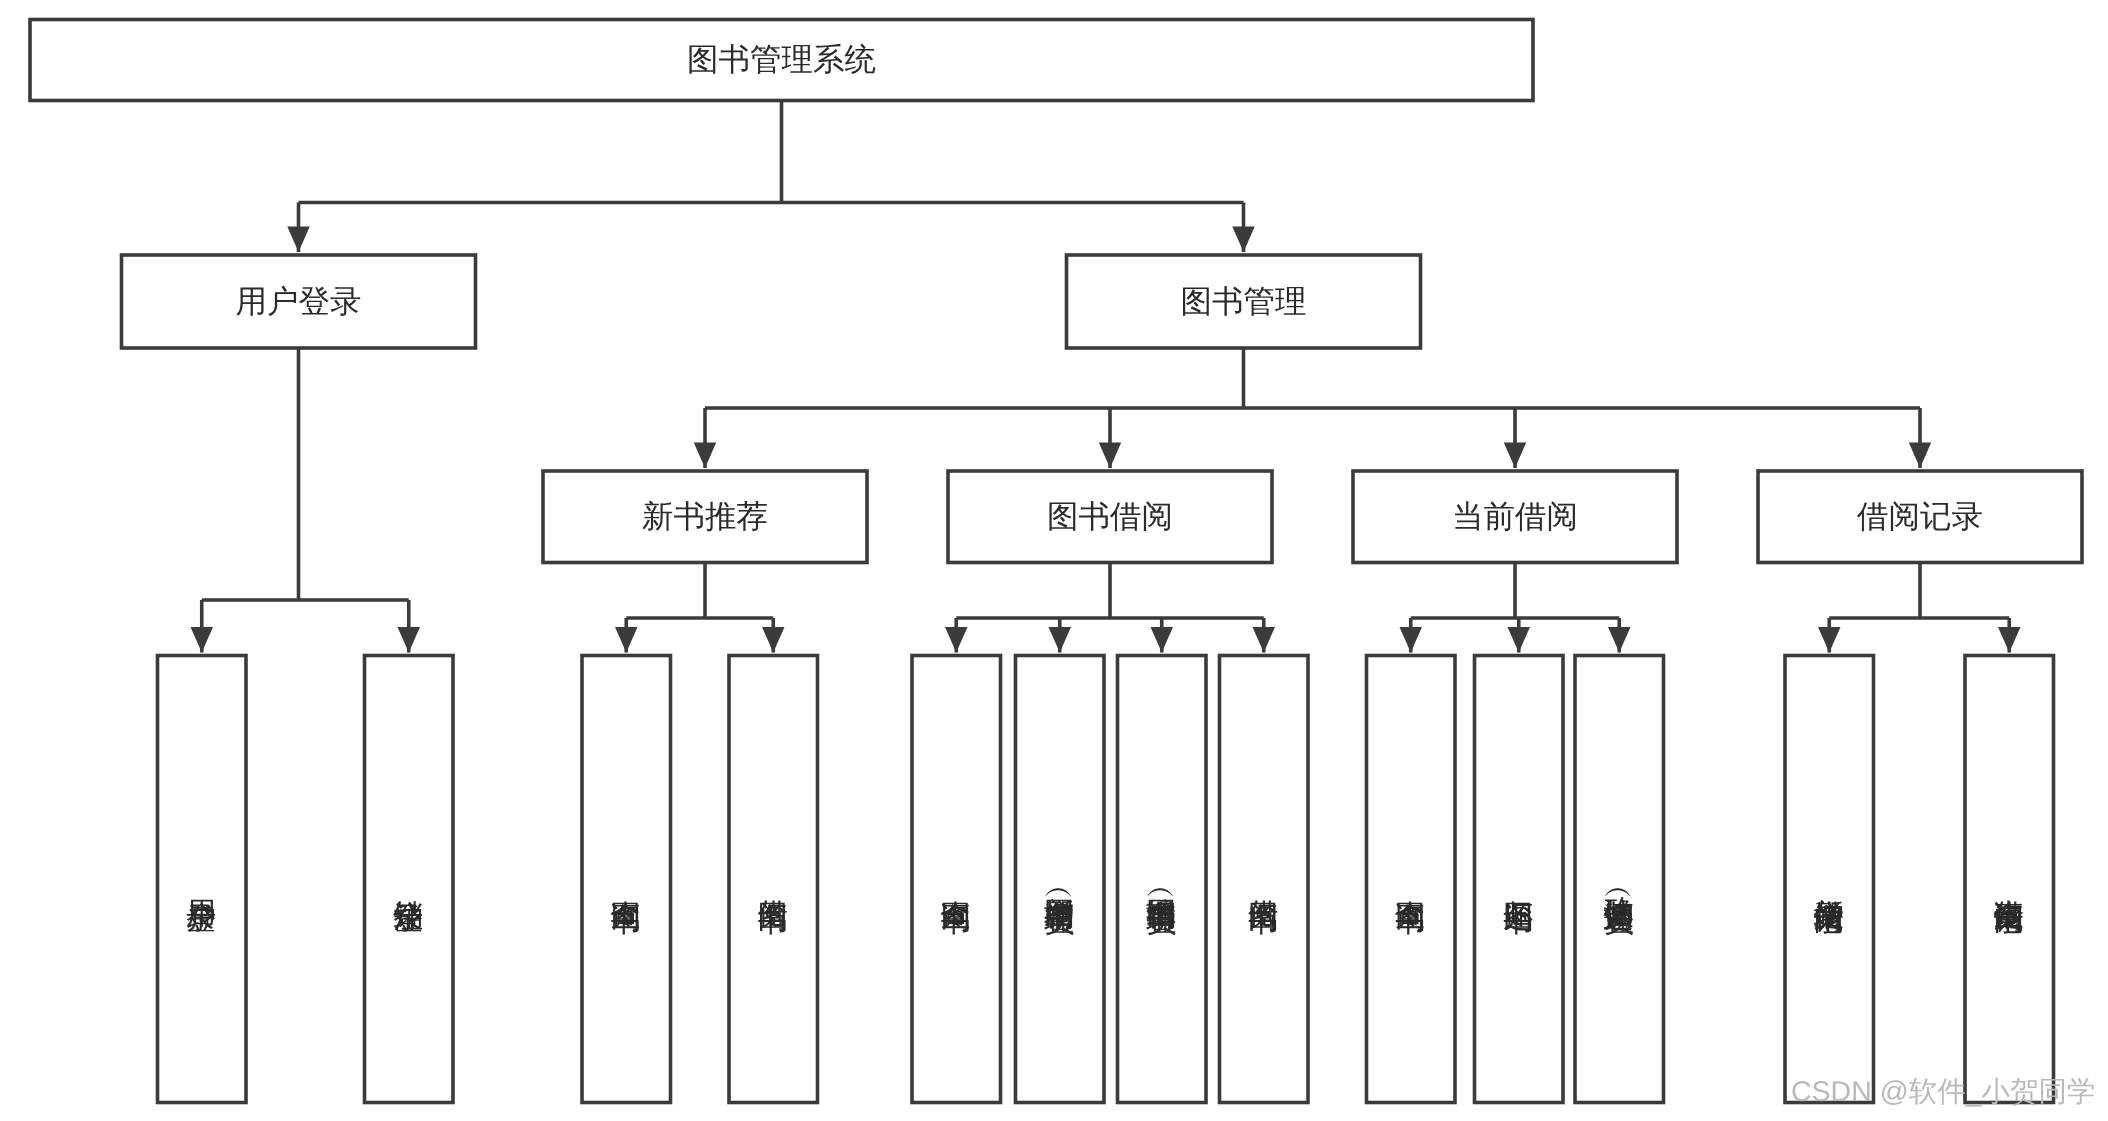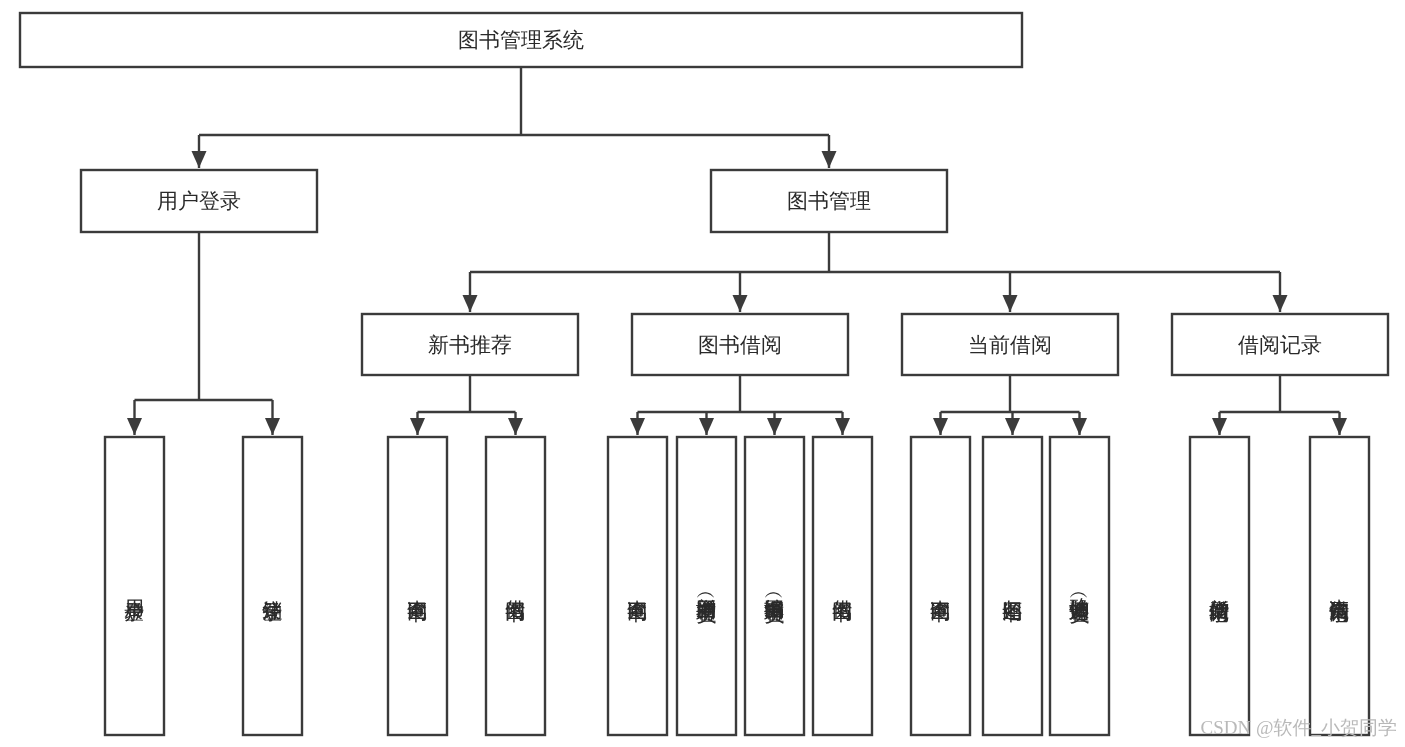--- a/index.html
+++ b/index.html
@@ -60,21 +60,21 @@
     display: flex;
     align-items: center;
     justify-content: center;
     letter-spacing: 1px;
     pointer-events: none;
   }
   .watermark {
     position: absolute;
     right: 8px;
     bottom: 6px;
-    font-family: Liberation Serif, serif;
+    font-family: Liberation Sans, sans-serif;
     font-size: 19px;
     color: #b9b9b9;
     white-space: nowrap;
   }
 </style>
 </head>
 <body>
 
 <div id="diagram-root">
   <svg class="diagram-canvas" viewBox="0 0 1405 747">

